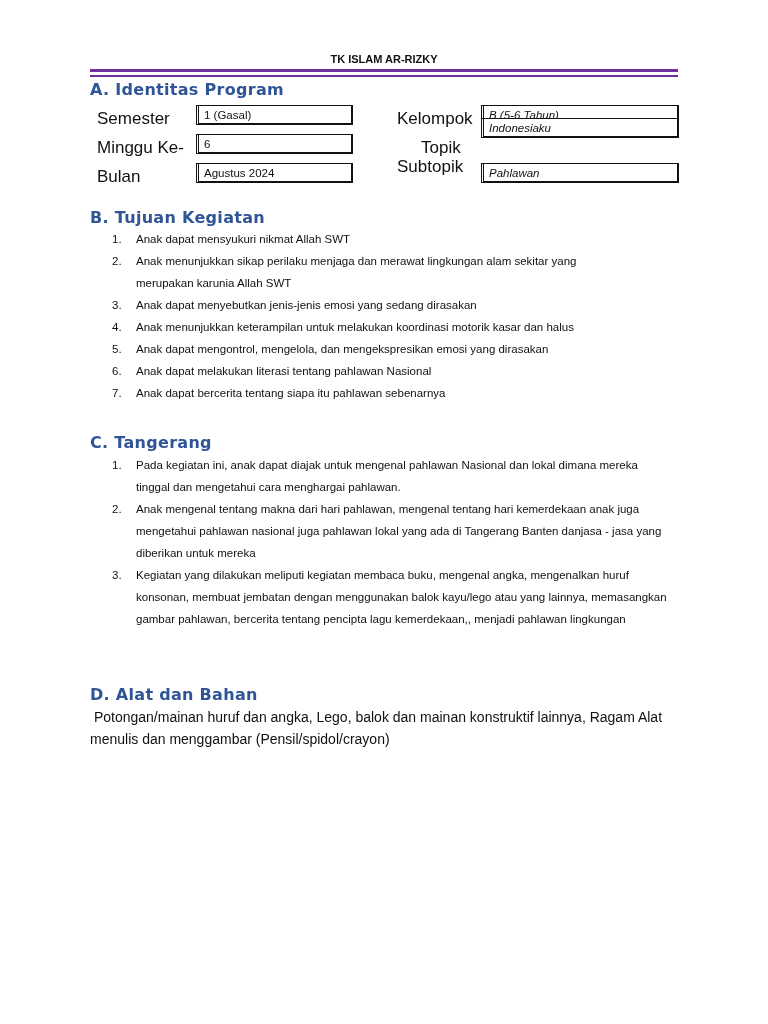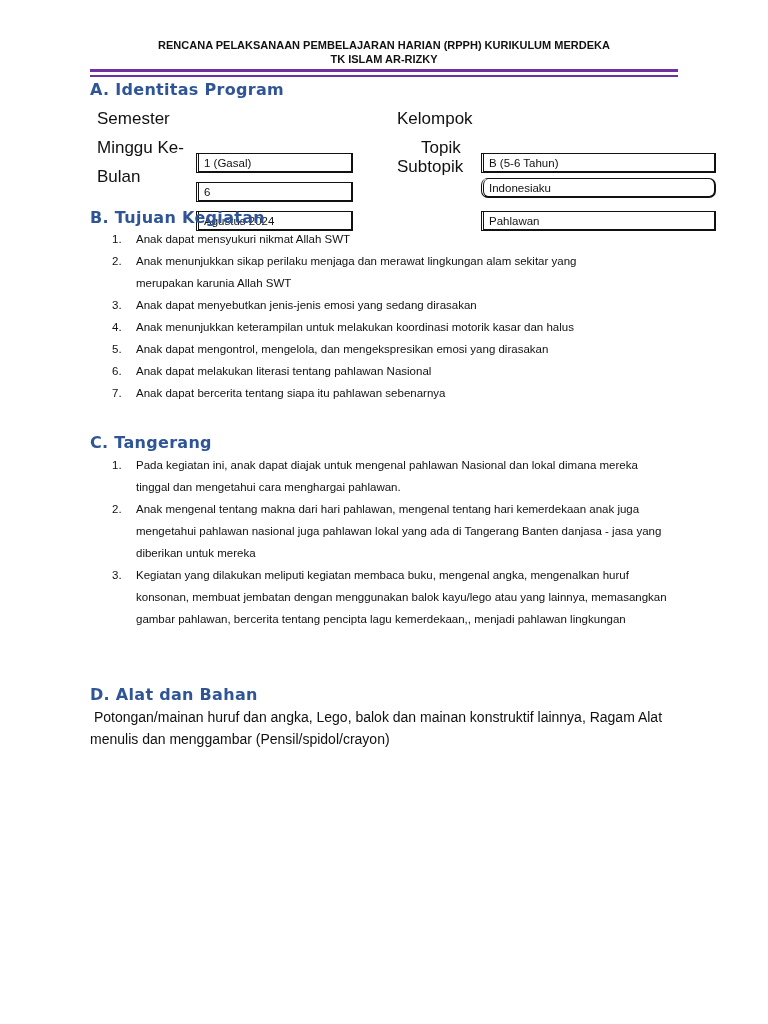--- a/index.html
+++ b/index.html
@@ -32,64 +32,62 @@
     }
     .id-box {
       position: absolute; height: 20px; box-sizing: border-box;
       border-top: 1px solid #111;
       border-left: 3px double #111;
       border-right: 2px solid #111;
       border-bottom: 2px solid #111;
       padding: 3px 0 0 5px;
       font-size: 11.5px; color: #111; background: #fff;
       white-space: nowrap;
-      margin-top: 48px;
     }
     .id-box.left { left: 196px; width: 157px; }
-    .id-box.right { left: 481px; width: 235px; }
+    .id-box.right { left: 481px; width: 198px; font-style: italic; }
 
     .list-item {
       position: absolute; left: 112px; width: 570px;
       font-size: 11.5px; line-height: 22px; color: #111;
     }
     .list-item .num { position: absolute; left: 0; top: 0; width: 20px; }
     .list-item .txt { display: block; margin-left: 24px; }
 
     .para {
       position: absolute; left: 90px; width: 592px;
       font-size: 14px; line-height: 22px; color: #111;
       white-space: pre-wrap;
     }
   </style>
 </head>
 <body>
 
 <div class="page">
 
-  <div class="doc-title l1">RENCANA PELAKSANAAN PEMBELAJARAN HARIAN (RPPH) KURIKULUM MERDEKA</div>
   <div class="doc-title l2">TK ISLAM AR-RIZKY</div>
   <div class="rule r1"></div>
   <div class="rule r2"></div>
 
   <div class="section-heading" style="top:80px;">A. Identitas Program</div>
 
   <div class="id-label" style="left:97px; top:109px;">Semester</div>
   <div class="id-box left" style="top:105px;">1 (Gasal)</div>
 
   <div class="id-label" style="left:97px; top:138px;">Minggu Ke-</div>
   <div class="id-box left" style="top:134px;">6</div>
 
   <div class="id-label" style="left:97px; top:167px;">Bulan</div>
   <div class="id-box left" style="top:163px;">Agustus 2024</div>
 
   <div class="id-label" style="left:397px; top:109px;">Kelompok</div>
   <div class="id-box right" style="top:105px;">B (5-6 Tahun)</div>
 
   <div class="id-label" style="left:397px; top:138px;margin-left:24px;">Topik</div>
-  <div class="id-box right" style="top:130px;border-radius:7px;">Indonesiaku</div>
+  <div class="id-box right" style="top:118px;">Indonesiaku</div>
 
   <div class="id-label" style="left:397px; top:157px;">Subtopik</div>
   <div class="id-box right" style="top:163px;">Pahlawan</div>
 
   <div class="section-heading" style="top:208px;">B. Tujuan Kegiatan</div>
 
   <div class="list-item" style="top:228px;">
     <span class="num">1.</span>
     <span class="txt">Anak dapat mensyukuri nikmat Allah SWT</span>
   </div>

